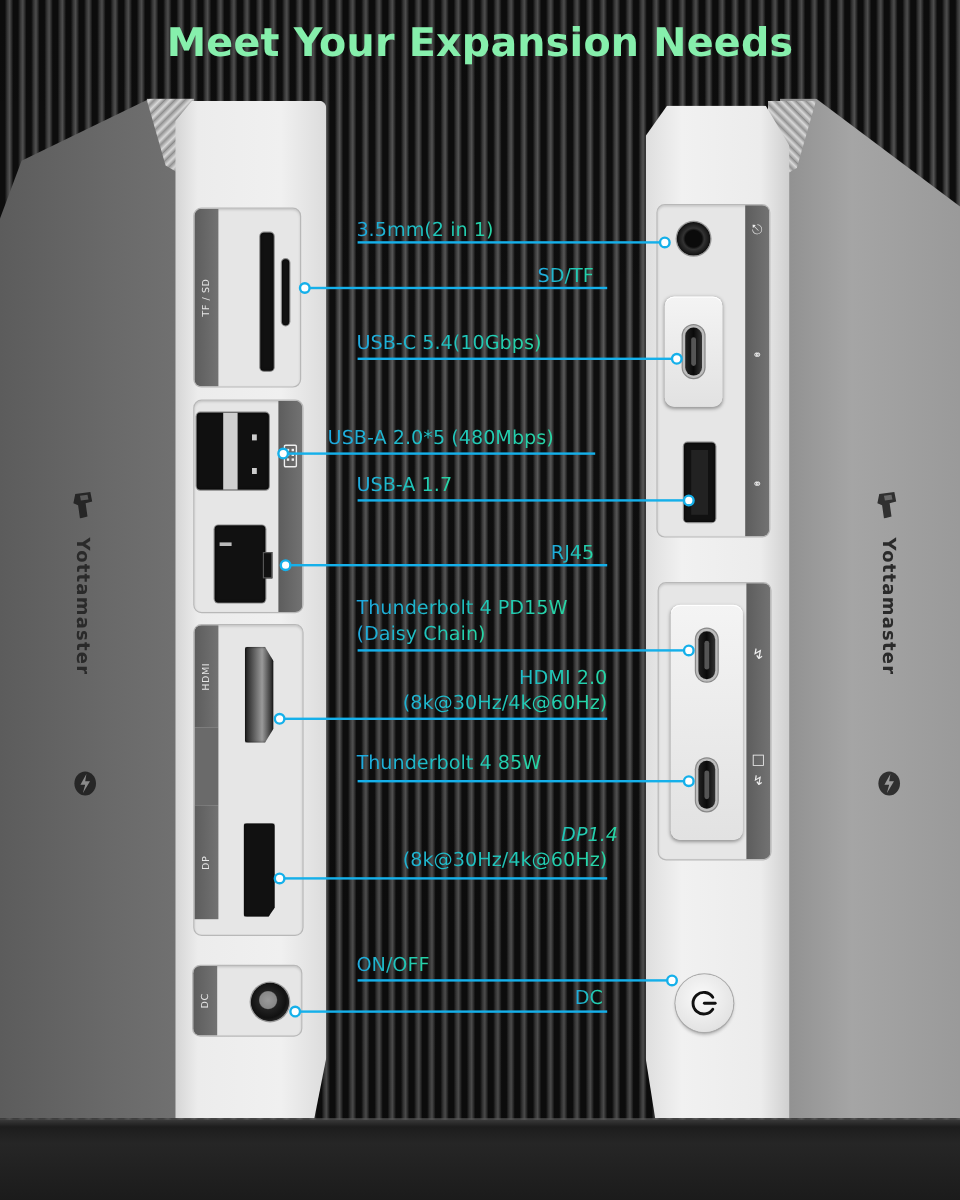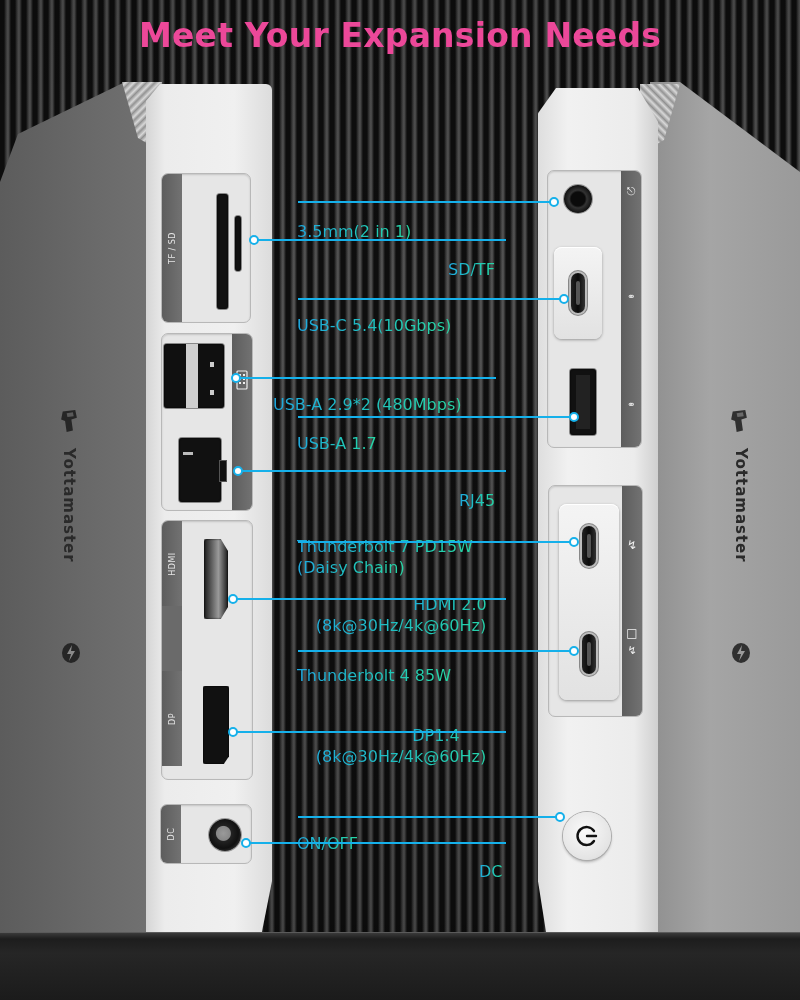--- a/index.html
+++ b/index.html
@@ -12,21 +12,21 @@
     background:
       repeating-linear-gradient(90deg, #0e0e0e 0px, #0e0e0e 4px, #3c3c3c 6px, #5a5a5a 8px, #2a2a2a 10px, #0e0e0e 11px);
   }
   .bg::after {
     content: ""; position: absolute; inset: 0;
     background: linear-gradient(180deg, rgba(0,0,0,0.15) 0%, rgba(0,0,0,0) 30%, rgba(0,0,0,0.2) 100%);
   }
 
   .headline {
     position: absolute; left: 0; right: 0; top: 16px;
-    text-align: center; color: #ec4899;
+    text-align: center; color: #86efac;
     font-family: "DejaVu Sans", sans-serif; font-weight: bold;
     font-size: 33px; letter-spacing: 0.2px;
   }
 
   
   .floor {
     position: absolute; left: 0; right: 0; top: 932px; bottom: 0;
     background: linear-gradient(180deg, #3a3a3a 0px, #1d1d1d 6px, #262626 20px, #1b1b1b 100%);
     border-top: 1px solid #5a5a5a;
   }
@@ -105,23 +105,23 @@
   .brand .word { position: absolute; transform-origin: 0 0; }
   .logo-mark {
     position: absolute; width: 22px; height: 22px;
   }
 
   
   .label {
     position: absolute; font-family: "DejaVu Sans", sans-serif;
     font-size: 16px; line-height: 19px; white-space: nowrap;
     background: linear-gradient(90deg, #1ea8e0 0%, #20c6b8 60%, #27d6a4 100%);
-    -webkit-background-clip: text; background-clip: text; color: transparent; margin-top: 40px;
-  }
-  .label.right { text-align: center; }
+    -webkit-background-clip: text; background-clip: text; color: transparent;
+  }
+  .label.right { text-align: right; }
   .line {
     position: absolute; height: 2px; background: #15b0ea;
   }
   .dot {
     position: absolute; width: 10px; height: 10px; border-radius: 50%;
     background: #ffffff; border: 2.5px solid #15b0ea;
     transform: translate(-50%, -50%);
   }
 
   .power-btn {
@@ -278,47 +278,47 @@
   <div class="dot" style="left:554px; top:202px;"></div>
 
   <div class="label" style="left:448px; top:220px;">SD/TF</div>
   <div class="line" style="left:254px; top:239px; width:252px;"></div>
   <div class="dot" style="left:254px; top:240px;"></div>
 
   <div class="label" style="left:297px; top:276px;">USB-C 5.4(10Gbps)</div>
   <div class="line" style="left:298px; top:298px; width:266px;"></div>
   <div class="dot" style="left:564px; top:299px;"></div>
 
-  <div class="label" style="left:273px; top:355px;">USB-A 2.9*2 (480Mbps)</div>
+  <div class="label" style="left:273px; top:355px;">USB-A 2.0*5 (480Mbps)</div>
   <div class="line" style="left:236px; top:377px; width:260px;"></div>
   <div class="dot" style="left:236px; top:378px;"></div>
 
   <div class="label" style="left:297px; top:394px;">USB-A 1.7</div>
   <div class="line" style="left:298px; top:416px; width:276px;"></div>
   <div class="dot" style="left:574px; top:417px;"></div>
 
   <div class="label" style="left:459px; top:451px;">RJ45</div>
   <div class="line" style="left:238px; top:470px; width:268px;"></div>
   <div class="dot" style="left:238px; top:471px;"></div>
 
-  <div class="label" style="left:297px; top:497px;">Thunderbolt 7 PD15W</div>
+  <div class="label" style="left:297px; top:497px;">Thunderbolt 4 PD15W</div>
   <div class="label" style="left:297px; top:518px;">(Daisy Chain)</div>
   <div class="line" style="left:298px; top:541px; width:276px;"></div>
   <div class="dot" style="left:574px; top:542px;"></div>
 
   <div class="label right" style="left:394px; top:555px; width:112px;">HDMI 2.0</div>
   <div class="label right" style="left:296px; top:576px; width:210px;">(8k@30Hz/4k@60Hz)</div>
   <div class="line" style="left:233px; top:598px; width:273px;"></div>
   <div class="dot" style="left:233px; top:599px;"></div>
 
   <div class="label" style="left:297px; top:626px;">Thunderbolt 4 85W</div>
   <div class="line" style="left:298px; top:650px; width:276px;"></div>
   <div class="dot" style="left:574px; top:651px;"></div>
 
-  <div class="label right" style="left:380px; top:686px; width:112px;">DP1.4</div>
+  <div class="label right" style="left:403px; top:686px; width:112px;font-style:italic;">DP1.4</div>
   <div class="label right" style="left:296px; top:707px; width:210px;">(8k@30Hz/4k@60Hz)</div>
   <div class="line" style="left:233px; top:731px; width:273px;"></div>
   <div class="dot" style="left:233px; top:732px;"></div>
 
   <div class="label" style="left:297px; top:794px;">ON/OFF</div>
   <div class="line" style="left:298px; top:816px; width:262px;"></div>
   <div class="dot" style="left:560px; top:817px;"></div>
 
   <div class="label" style="left:479px; top:822px;">DC</div>
   <div class="line" style="left:246px; top:842px; width:260px;"></div>

